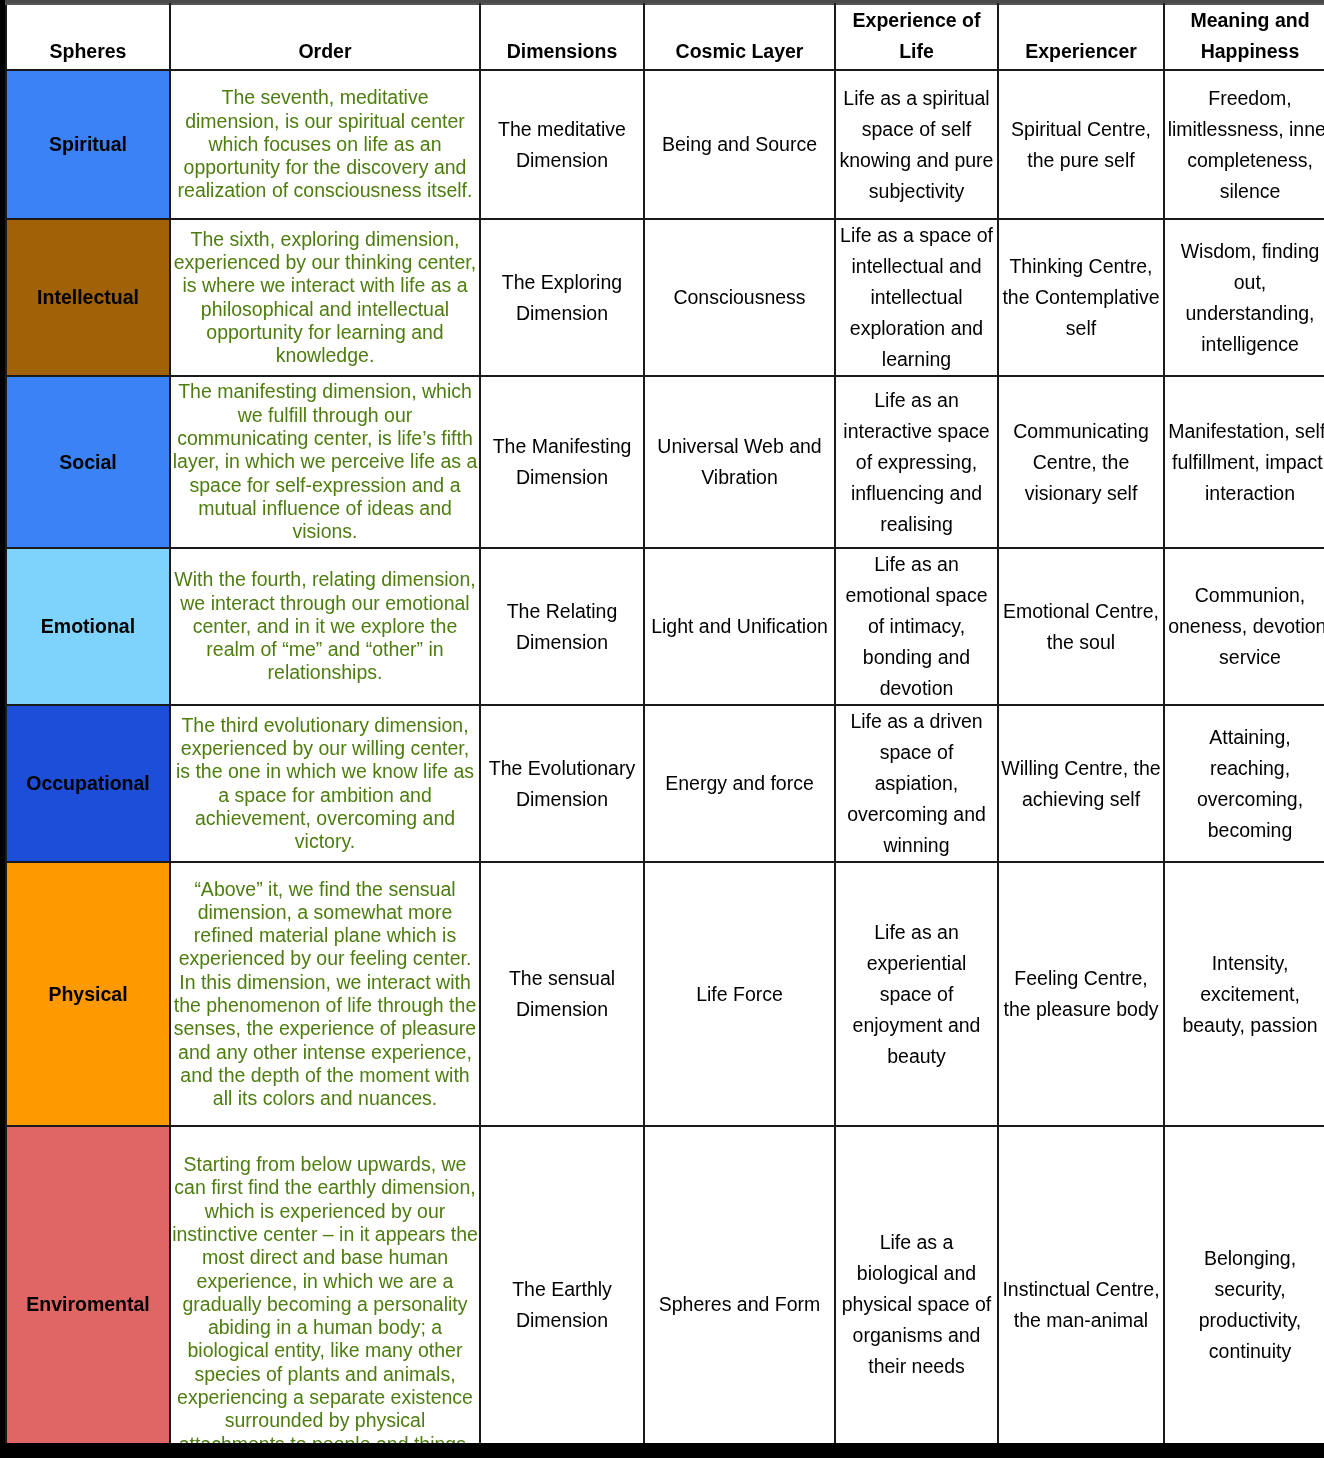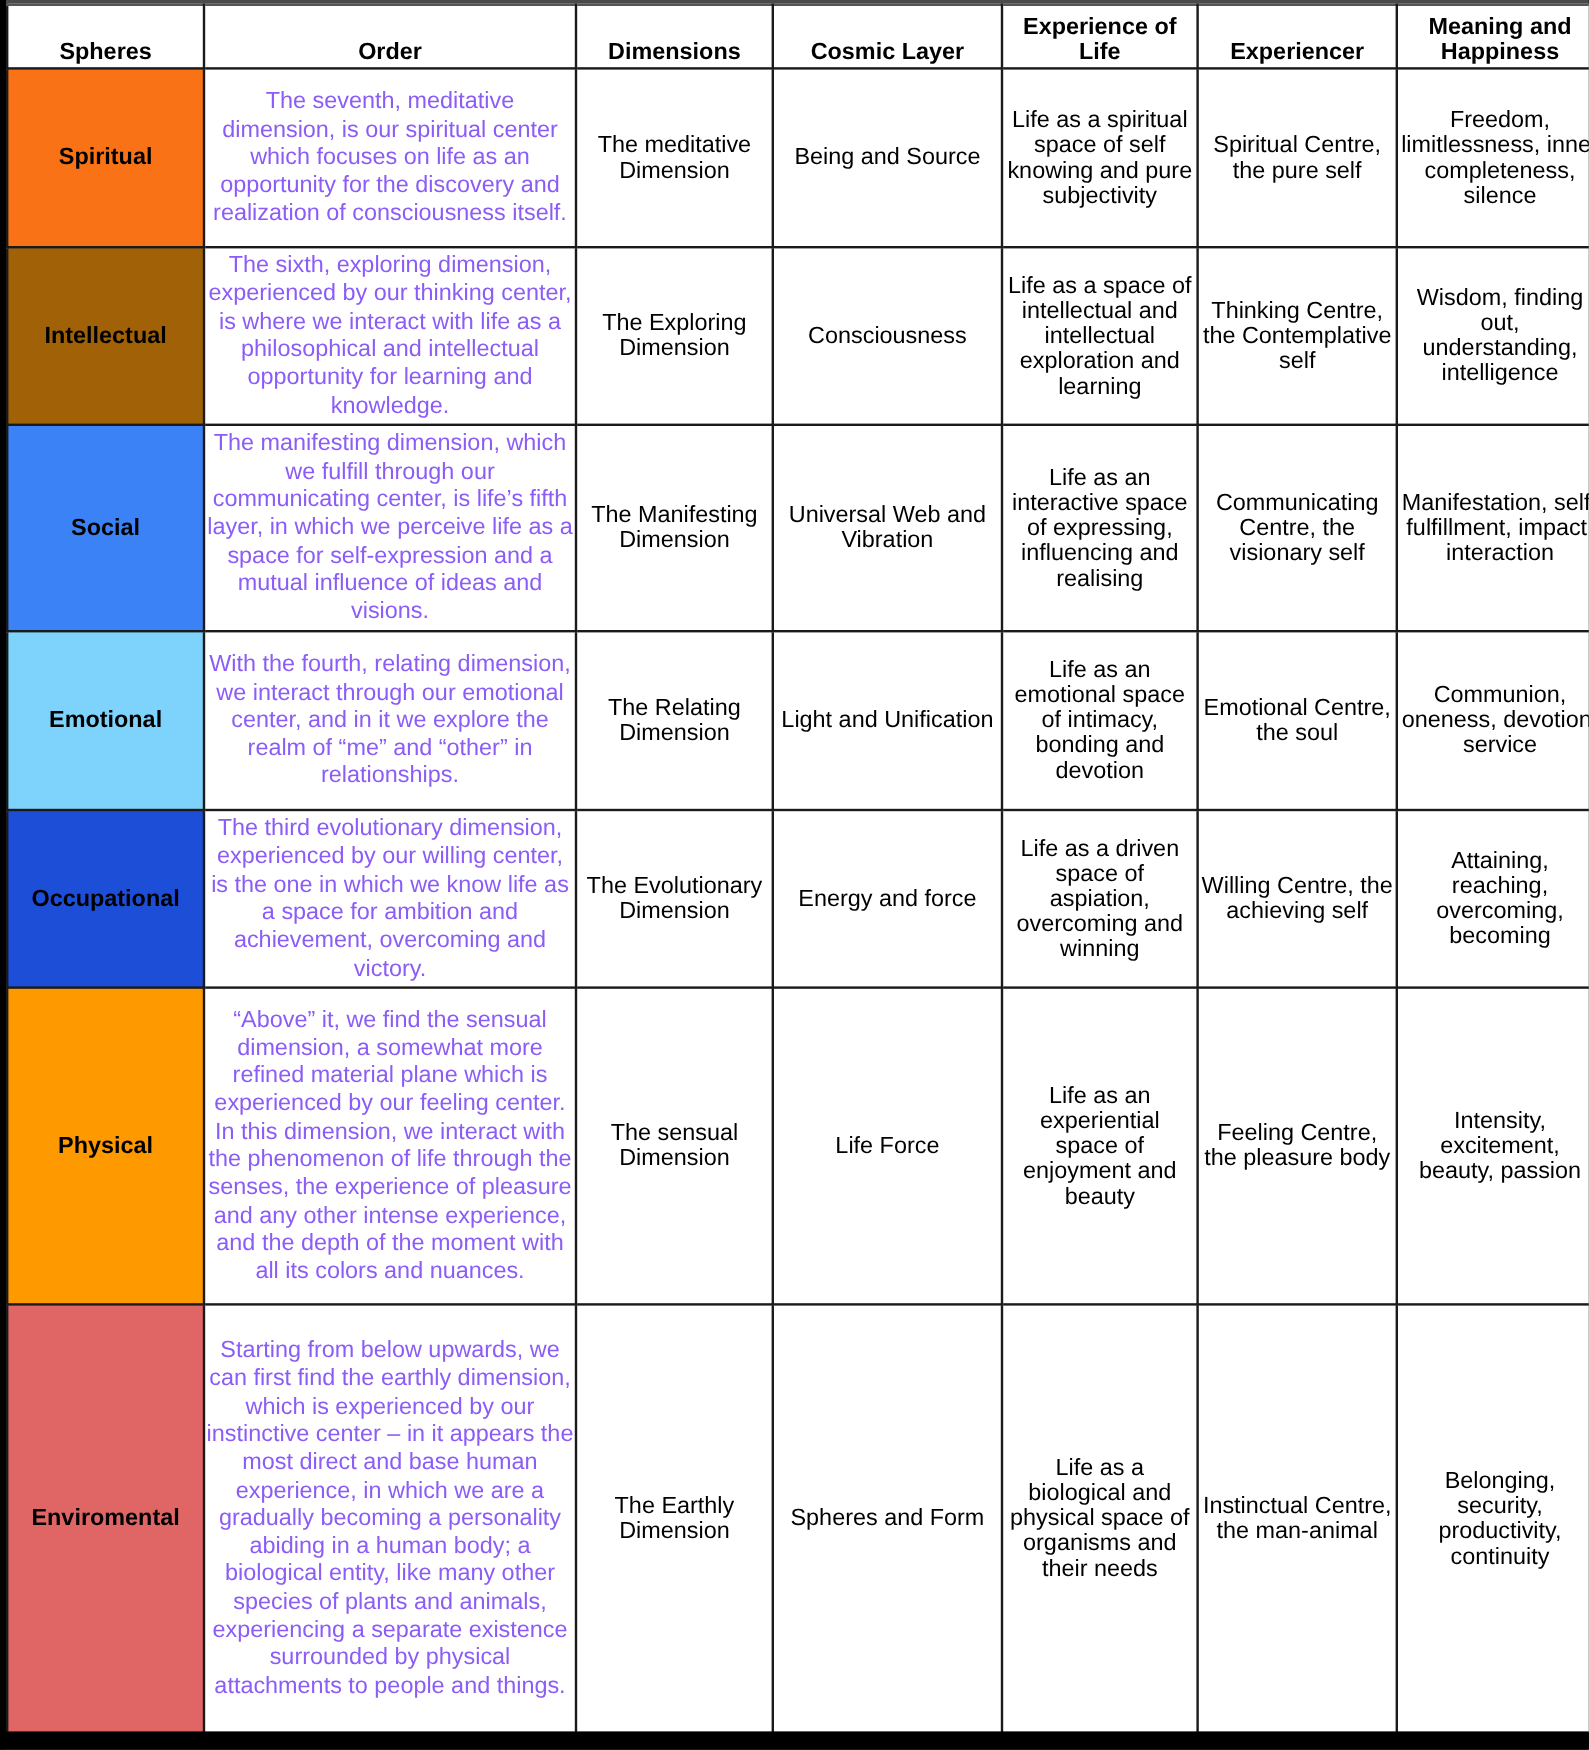--- a/index.html
+++ b/index.html
@@ -35,37 +35,37 @@
     table.spheres-table col.c-exp { width: 163px; }
     table.spheres-table col.c-experiencer { width: 166px; }
     table.spheres-table col.c-meaning { width: 172px; }
 
     th, td {
       border: 2px solid #1a1a1a;
       text-align: center;
       padding: 0 2px;
       color: #000000;
       font-size: 19.5px;
-      line-height: 21px;
+      line-height: 31px;
     }
     th {
       font-weight: bold;
       vertical-align: bottom;
       padding-bottom: 2px;
       height: 49px;
     }
     td {
       vertical-align: middle;
     }
     td.sphere-cell {
       font-weight: bold;
       font-size: 19.5px;
     }
     td.order-cell {
-      color: #8b5cf6;
+      color: #4d7c0f;
       font-size: 19.5px;
       line-height: 23.3px;
       padding: 0 1px;
     }
     .top-border-row th { border-top: 2px solid #555; }
     tr.r-spiritual { height: 149px; }
     tr.r-intellectual { height: 148px; }
     tr.r-social { height: 172px; }
     tr.r-emotional { height: 149px; }
     tr.r-occupational { height: 148px; }
@@ -119,21 +119,21 @@
         <th>Order</th>
         <th>Dimensions</th>
         <th>Cosmic Layer</th>
         <th>Experience of Life</th>
         <th>Experiencer</th>
         <th>Meaning and Happiness</th>
       </tr>
     </thead>
     <tbody>
       <tr class="r-spiritual">
-        <td class="sphere-cell" style="background:#f97316">Spiritual</td>
+        <td class="sphere-cell" style="background:#3b82f6">Spiritual</td>
         <td class="order-cell">The seventh, meditative dimension, is our spiritual center which focuses on life as an opportunity for the discovery and realization of consciousness itself.</td>
         <td>The meditative Dimension</td>
         <td>Being and Source</td>
         <td>Life as a spiritual space of self knowing and pure subjectivity</td>
         <td>Spiritual Centre, the pure self</td>
         <td>Freedom, limitlessness, inner completeness, silence</td>
       </tr>
       <tr class="r-intellectual">
         <td class="sphere-cell" style="background:#a16207">Intellectual</td>
         <td class="order-cell">The sixth, exploring dimension, experienced by our thinking center, is where we interact with life as a philosophical and intellectual opportunity for learning and knowledge.</td>

